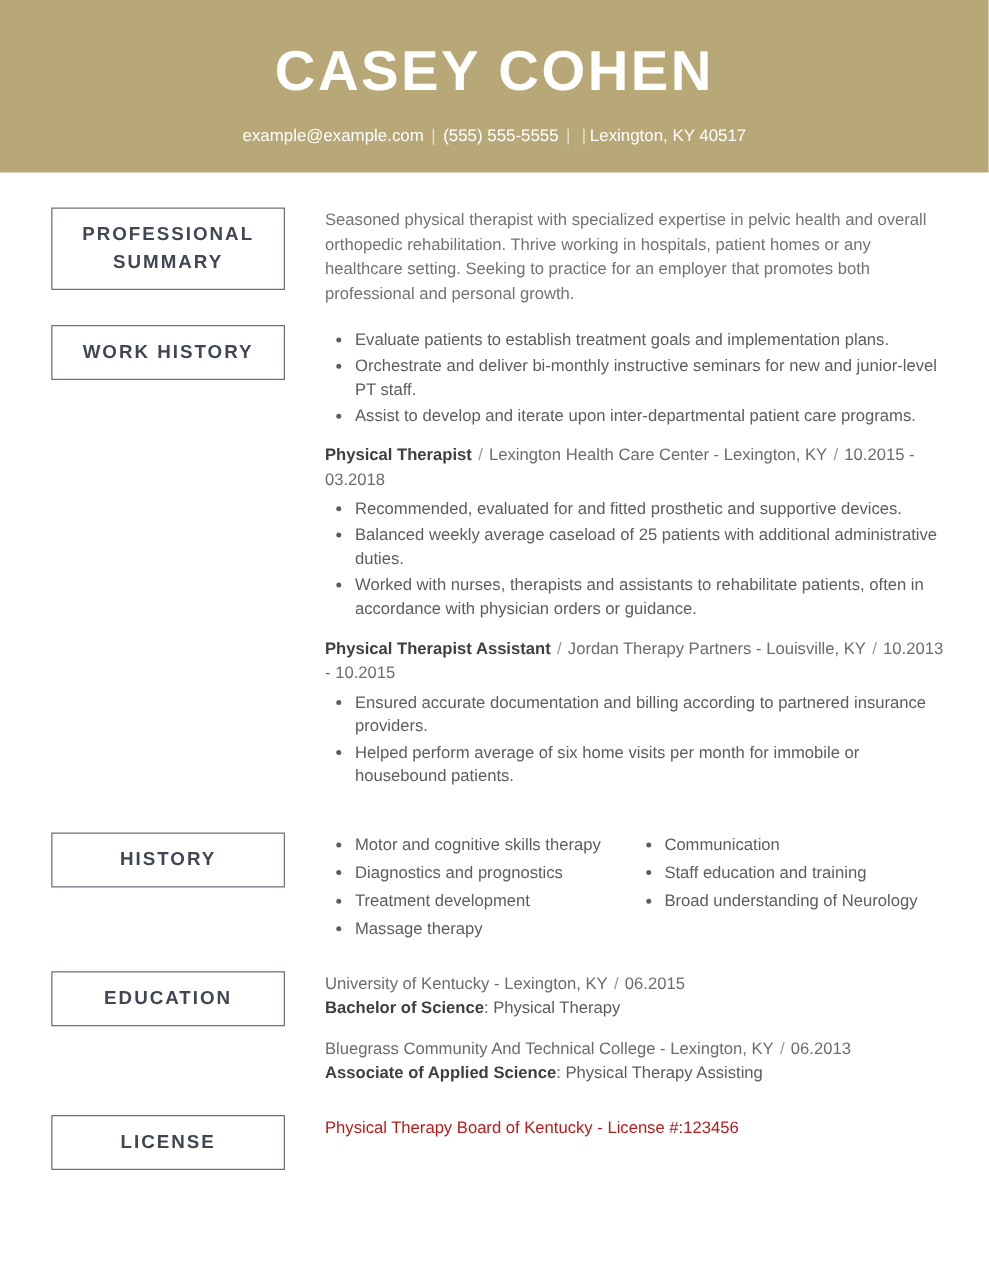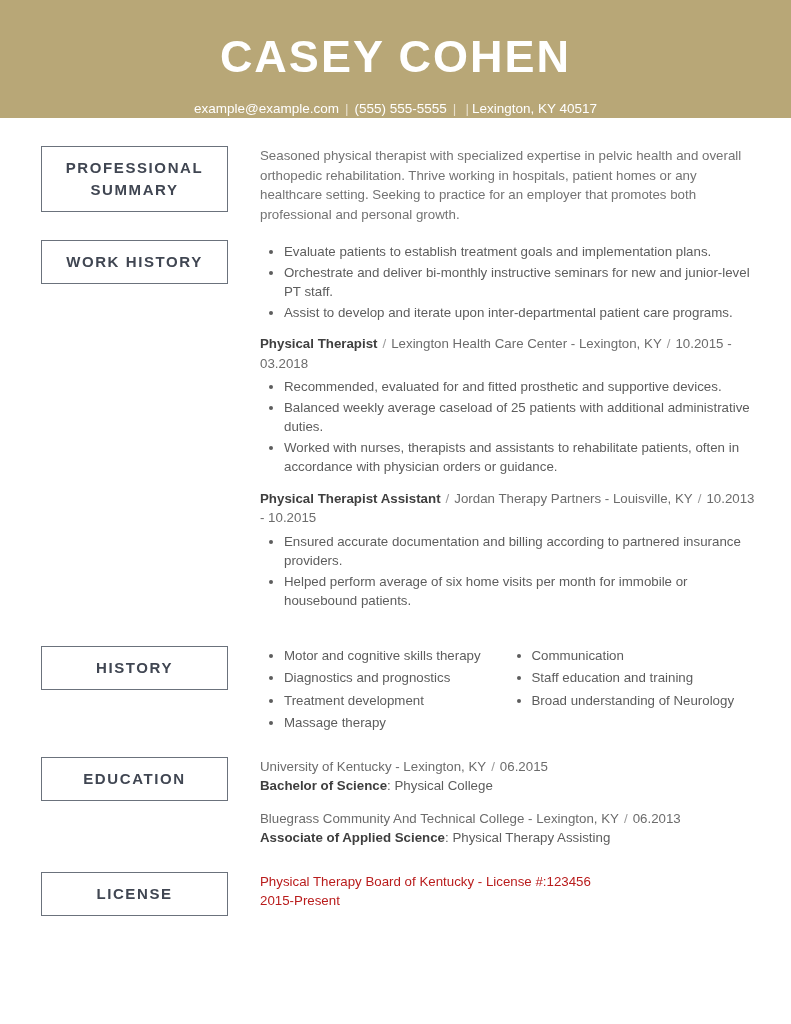--- a/index.html
+++ b/index.html
@@ -11,21 +11,21 @@
     width: 791px;
     height: 1024px;
     font-family: "Liberation Sans", sans-serif;
     color: #5a5a5a;
     overflow: hidden;
   }
 
   
   .header {
     background: #b8a777;
-    height: 118px;
+    height: 138px;
     box-sizing: border-box;
     padding-top: 30px;
     text-align: center;
   }
   .name {
     color: #ffffff;
     font-size: 45px;
     font-weight: bold;
     letter-spacing: 2.0px;
     line-height: 54px;
@@ -256,21 +256,21 @@
     <div class="col-left">
       <div class="sec-box">EDUCATION</div>
     </div>
     <div class="col-right">
 
       <div class="edu-entry">
         <div class="edu-school">
           <span>University of Kentucky - Lexington, KY</span><span class="slash">/</span><span>06.2015</span>
         </div>
         <div class="edu-degree">
-          <b>Bachelor of Science</b><span>: </span><span>Physical College</span>
+          <b>Bachelor of Science</b><span>: </span><span>Physical Therapy</span>
         </div>
       </div>
 
       <div class="edu-entry">
         <div class="edu-school">
           <span>Bluegrass Community And Technical College - Lexington, KY</span><span class="slash">/</span><span>06.2013</span>
         </div>
         <div class="edu-degree">
           <b>Associate of Applied Science</b><span>: </span><span>Physical Therapy Assisting</span>
         </div>
@@ -278,17 +278,16 @@
 
     </div>
   </div>
 
   <div class="row block-lic">
     <div class="col-left">
       <div class="sec-box">LICENSE</div>
     </div>
     <div class="col-right">
       <div class="license-line">Physical Therapy Board of Kentucky - License #:123456</div>
-      <div class="license-line">2015-Present</div>
     </div>
   </div>
 
 </div>
 
 </body></html>

